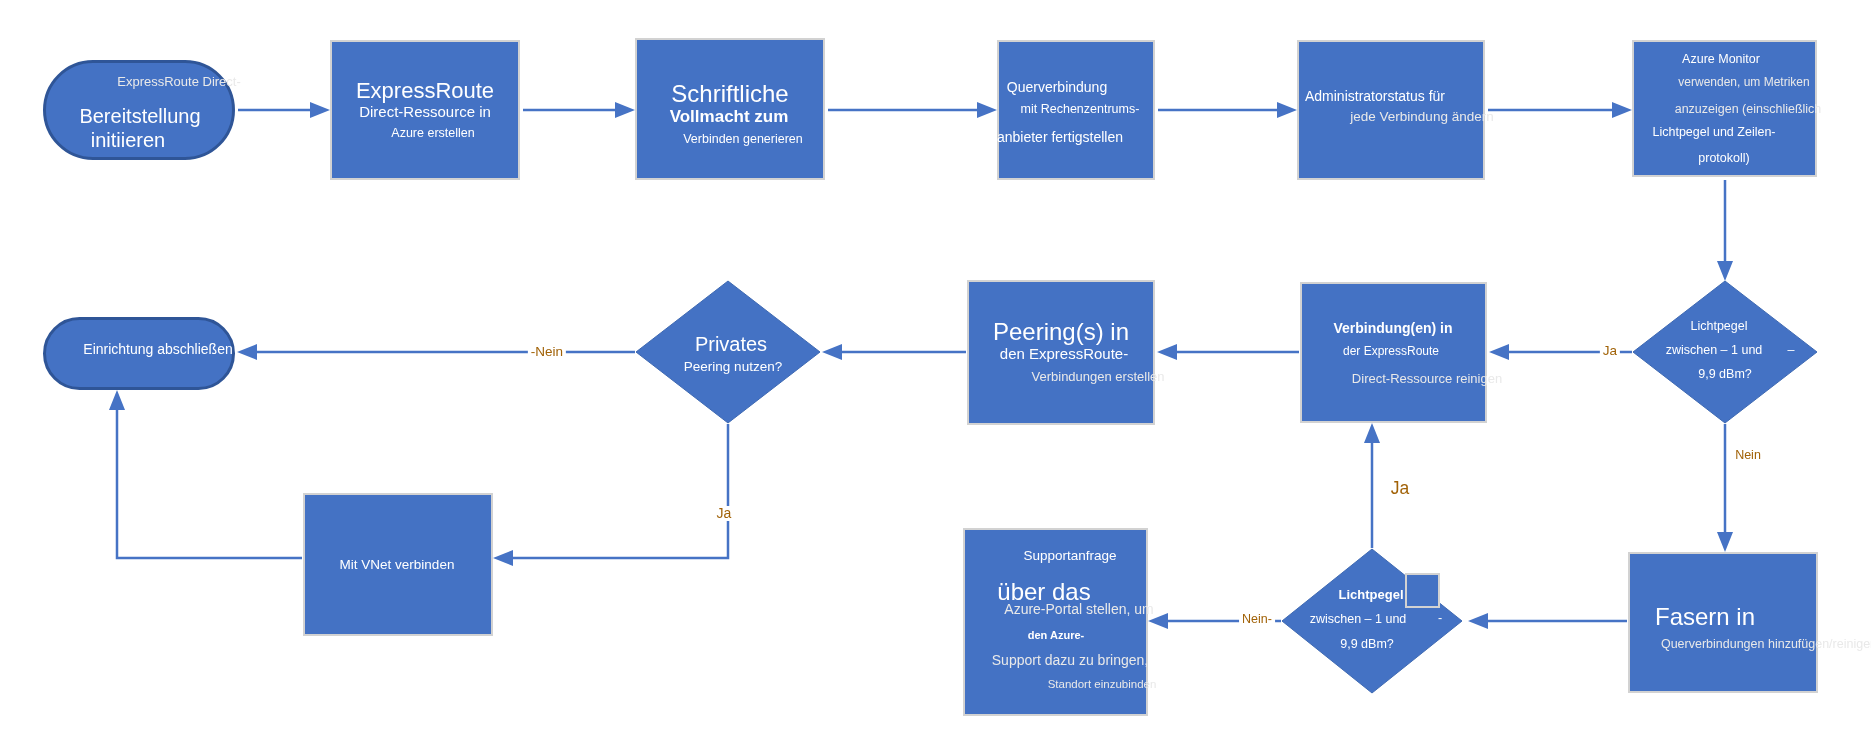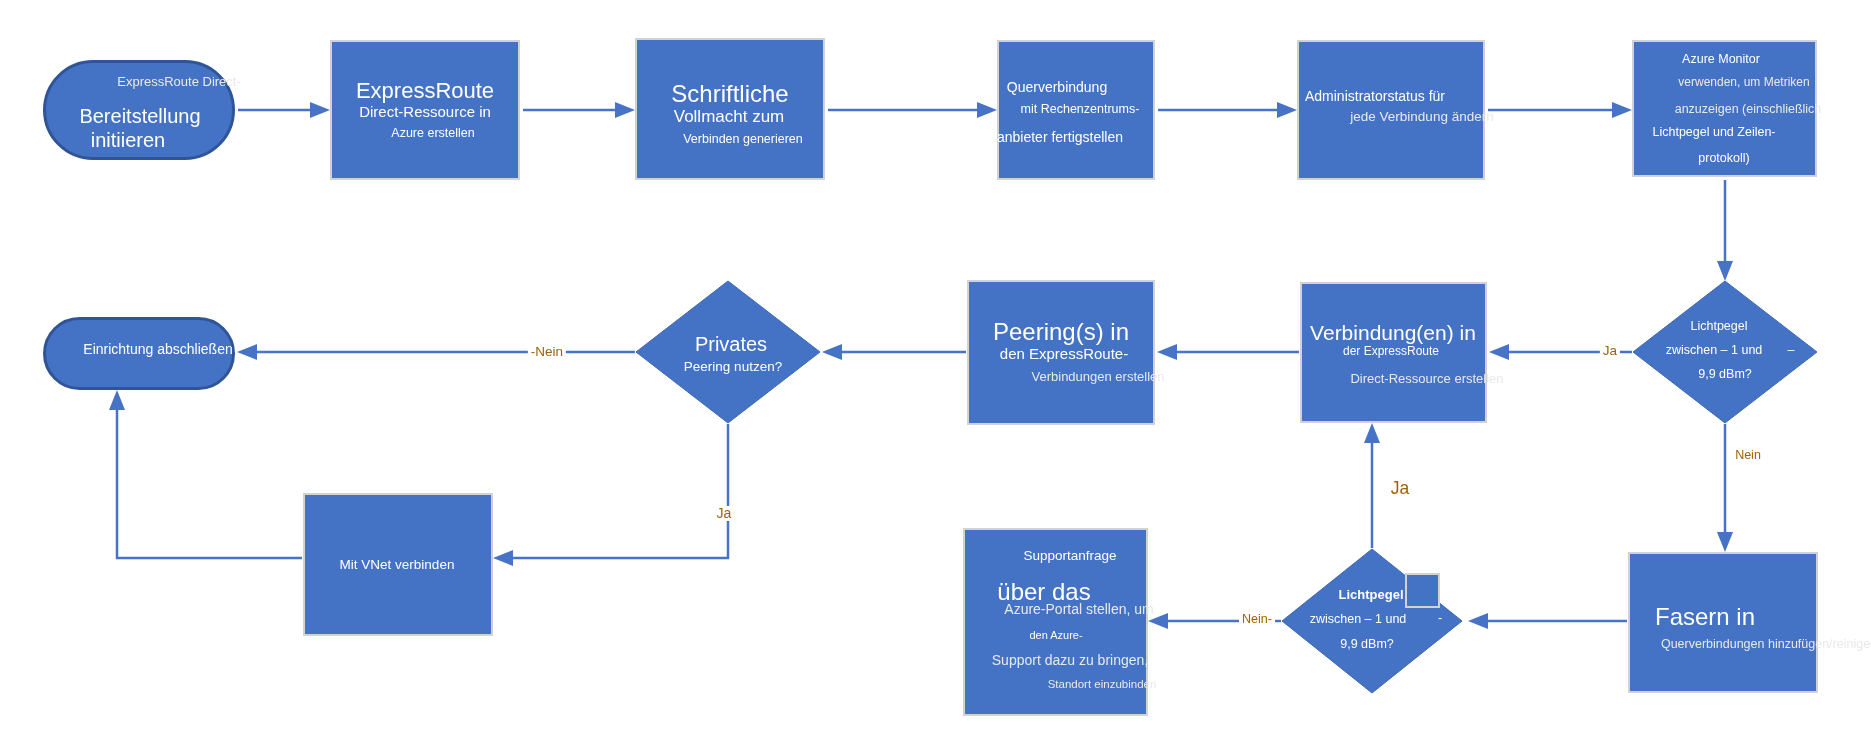--- a/index.html
+++ b/index.html
@@ -6,21 +6,21 @@
   .canvas{position:relative;width:1871px;height:736px;background:#ffffff;overflow:hidden;
           font-family:"Liberation Sans",sans-serif;}
   .wires{position:absolute;left:0;top:0;}
   .node{position:absolute;box-sizing:border-box;background:#4472C4;}
   .rect{border:2px solid #D2D2D2;}
   .stadium{border:3px solid #2F5597;border-radius:52px;}
   .st2{border-radius:38px;}
   .t{position:absolute;transform:translateX(-50%);white-space:nowrap;color:#FFFFFF;line-height:1.1;}
   .ov{color:#E9E9E9;}
   .b{font-weight:700;}
-  .sb{font-weight:400;}
+  .sb{font-weight:700;}
   .lbl{position:absolute;transform:translateX(-50%);white-space:nowrap;color:#a16207;
        background:#ffffff;padding:0 3px;line-height:1.1;}
 </style>
 </head>
 <body>
 
 <div class="canvas">
 
   <svg class="wires" width="1871" height="736" viewBox="0 0 1871 736">
     <defs>
@@ -90,23 +90,23 @@
   <span class="t ov" style="left:1744px;top:76px;font-size:12px">verwenden, um Metriken</span>
   <span class="t ov" style="left:1748px;top:103px;font-size:12.5px">anzuzeigen (einschließlich</span>
   <span class="t" style="left:1714px;top:126px;font-size:12.5px">Lichtpegel und Zeilen-</span>
   <span class="t" style="left:1724px;top:152px;font-size:12.5px">protokoll)</span>
 
   <span class="t" style="left:1719px;top:320px;font-size:12.5px">Lichtpegel</span>
   <span class="t" style="left:1714px;top:344px;font-size:12.5px">zwischen – 1 und</span>
   <span class="t" style="left:1725px;top:368px;font-size:12.5px">9,9 dBm?</span>
   <span class="t" style="left:1791px;top:344px;font-size:12.5px">–</span>
 
-  <span class="t sb" style="left:1393px;top:321px;font-size:21px">Verbindung(en) in</span>
+  <span class="t sb" style="left:1393px;top:321px;font-size:14px">Verbindung(en) in</span>
   <span class="t" style="left:1391px;top:345px;font-size:12px">der ExpressRoute</span>
-  <span class="t ov" style="left:1427px;top:372px;font-size:13px">Direct-Ressource erstellen</span>
+  <span class="t ov" style="left:1427px;top:372px;font-size:13px">Direct-Ressource reinigen</span>
 
   <span class="t" style="left:1061px;top:319px;font-size:24px">Peering(s) in</span>
   <span class="t" style="left:1064px;top:346px;font-size:15px">den ExpressRoute-</span>
   <span class="t ov" style="left:1098px;top:370px;font-size:13px">Verbindungen erstellen</span>
 
   <span class="t" style="left:731px;top:333px;font-size:20px">Privates</span>
   <span class="t" style="left:733px;top:360px;font-size:13.5px">Peering nutzen?</span>
 
   <span class="t" style="left:158px;top:342px;font-size:14px">Einrichtung abschließen</span>
 

